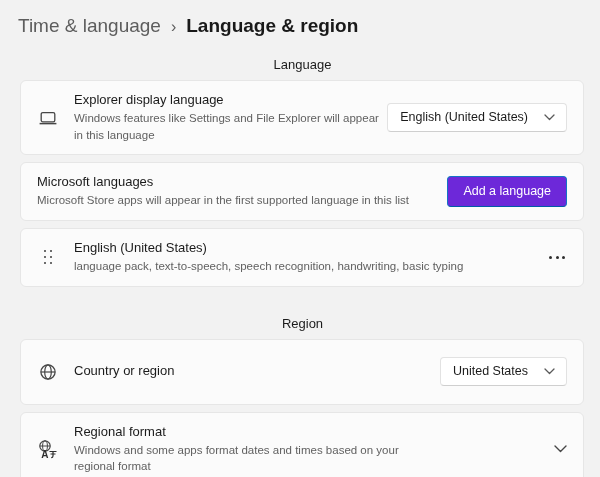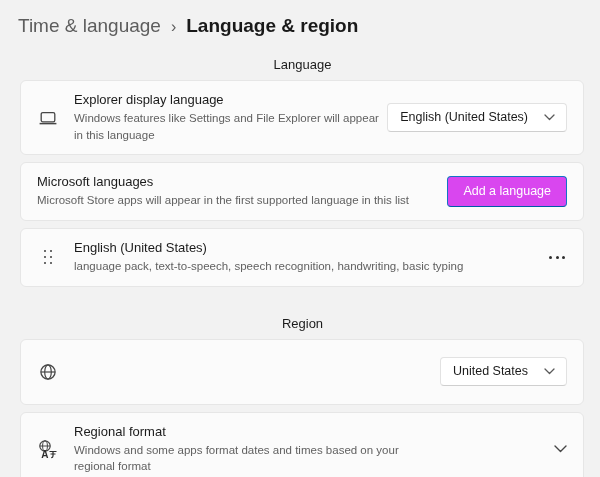--- a/index.html
+++ b/index.html
@@ -128,21 +128,21 @@
           </svg>
       </span>
     </div>
   </div>
 
   <div class="card h2">
     <div class="card-text">
       <div class="card-title">Microsoft languages</div>
       <div class="card-desc" style="max-width:400px">Microsoft Store apps will appear in the first supported language in this list</div>
     </div>
-    <button class="accent-btn" style="background: #d946ef;">Add a language</button>
+    <button class="accent-btn" style="background: #6d28d9;">Add a language</button>
   </div>
 
   <div class="card h3">
     <span class="grip">
       <span></span>
         <span></span>
         <span></span>
         <span></span>
         <span></span>
         <span></span>
@@ -162,20 +162,21 @@
 
   <div class="card h4">
     <span class="card-icon">
       <svg width="20" height="20" viewBox="0 0 20 20">
         <circle cx="10" cy="10" r="7.1" fill="none" stroke="#464646" stroke-width="1.3"></circle>
         <ellipse cx="10" cy="10" rx="3.3" ry="7.1" fill="none" stroke="#464646" stroke-width="1.2"></ellipse>
         <line x1="2.9" y1="10" x2="17.1" y2="10" stroke="#464646" stroke-width="1.2"></line>
       </svg>
     </span>
     <div class="card-text">
+      <div class="card-title">Country or region</div>
     </div>
     <div class="dropdown">
       <span>United States</span>
       <span>
         <svg width="11" height="7" viewBox="0 0 11 7">
             <path d="M1 1 l4.5 4.5 L10 1" fill="none" stroke="#5a5a5a" stroke-width="1.3" stroke-linecap="round" stroke-linejoin="round"></path>
           </svg>
       </span>
     </div>
   </div>

